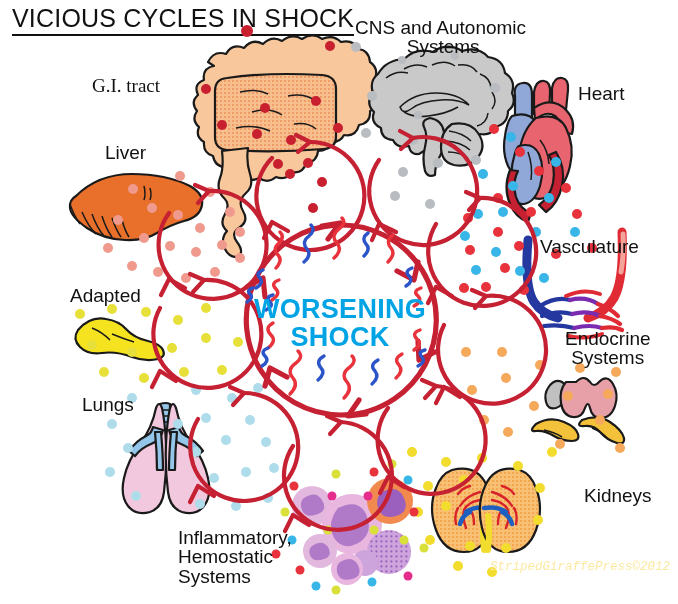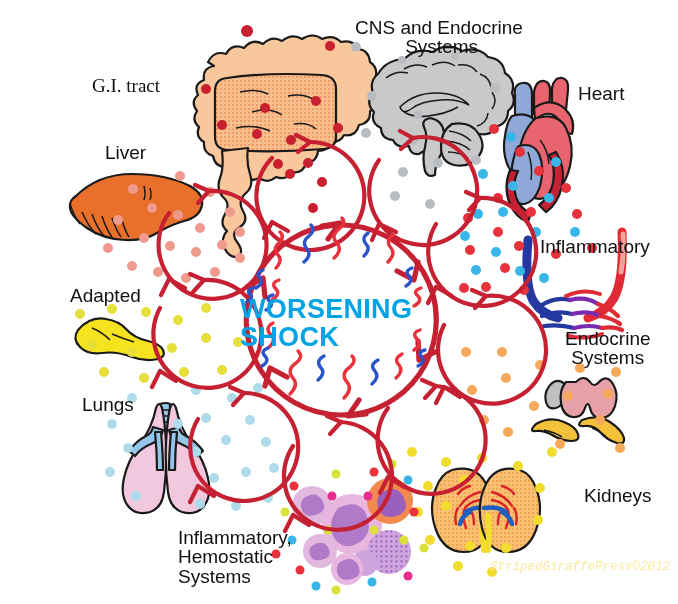--- a/index.html
+++ b/index.html
@@ -7,21 +7,21 @@
        font-family:"Liberation Sans", sans-serif;}
   #stage{position:relative;width:678px;height:604px;background:#fff;}
 
   
   .title{position:absolute;left:12px;top:4px;font-size:25px;color:#111;
          letter-spacing:.2px;border-bottom:2.5px solid #111;padding-bottom:1px;
          white-space:nowrap;}
   .lbl{position:absolute;font-size:19px;color:#111;line-height:1.02;
        white-space:pre;}
   .lbl.c{text-align:center;}
-  .center-text{position:absolute;color:#00A3E4;
+  .center-text{position:absolute;text-align:center;color:#00A3E4;
        font-size:27px;font-weight:bold;line-height:1.02;letter-spacing:.3px;}
   .credit{position:absolute;font-style:italic;color:#FBE9A0;font-size:12.5px;
           white-space:nowrap;text-align:right;font-family:Liberation Mono, monospace;}
 
   
   svg.layer{position:absolute;left:0;top:0;width:678px;height:604px;
             overflow:visible;}
   .ring{fill:none;stroke:#C62033;stroke-width:4.2;stroke-linecap:round;}
   .ringc{fill:none;stroke:#C62033;stroke-width:5.2;stroke-linecap:round;}
   .ahead{fill:none;stroke:#C62033;stroke-width:4.2;stroke-linecap:round;
@@ -29,20 +29,21 @@
   .aheadc{fill:none;stroke:#C62033;stroke-width:5.2;stroke-linecap:round;
           stroke-linejoin:round;}
   .org{stroke:#1a1a1a;stroke-width:2.2;stroke-linejoin:round;}
   .orgthin{stroke:#1a1a1a;stroke-width:1.5;fill:none;}
 </style>
 </head>
 <body>
 
 <div id="stage">
 
+  <div class="title">VICIOUS CYCLES IN SHOCK</div>
 
   <svg class="layer" viewBox="0 0 678 604">
 
     <defs>
       <pattern id="hatchGI" width="4" height="4" patternUnits="userSpaceOnUse">
         <rect width="4" height="4" fill="#F7BE8E"></rect>
         <circle cx="1" cy="1" r="0.9" fill="#EE8A55"></circle>
       </pattern>
       <pattern id="hatchKid" width="4" height="4" patternUnits="userSpaceOnUse">
         <rect width="4" height="4" fill="#F8C074"></rect>
@@ -460,25 +461,25 @@
     </g>
 
   </svg>
 
   <div class="center-text" style="left:240px;top:296px;width:200px;">
     <div>WORSENING</div>
     <div>SHOCK</div>
   </div>
 
   <div class="lbl" style="left:92px;top:76px;font-family:Liberation Serif, serif;">G.I. tract</div>
-  <div class="lbl c" style="left:355px;top:18px;">CNS and Endocrine
+  <div class="lbl c" style="left:355px;top:18px;">CNS and Autonomic
  Systems</div>
   <div class="lbl" style="left:578px;top:84px;">Heart</div>
   <div class="lbl" style="left:105px;top:143px;">Liver</div>
-  <div class="lbl" style="left:540px;top:237px;">Inflammatory</div>
+  <div class="lbl" style="left:540px;top:237px;">Vasculature</div>
   <div class="lbl" style="left:70px;top:286px;">Adapted</div>
   <div class="lbl" style="left:565px;top:329px;text-align:center;">Endocrine
 Systems</div>
   <div class="lbl" style="left:82px;top:395px;">Lungs</div>
   <div class="lbl" style="left:553px;top:486px;margin-left:31px;">Kidneys</div>
   <div class="lbl" style="left:178px;top:528px;">Inflammatory,
 Hemostatic
 Systems</div>
 
   <div class="credit" style="right:8px;top:560px;">StripedGiraffePress©2012</div>

